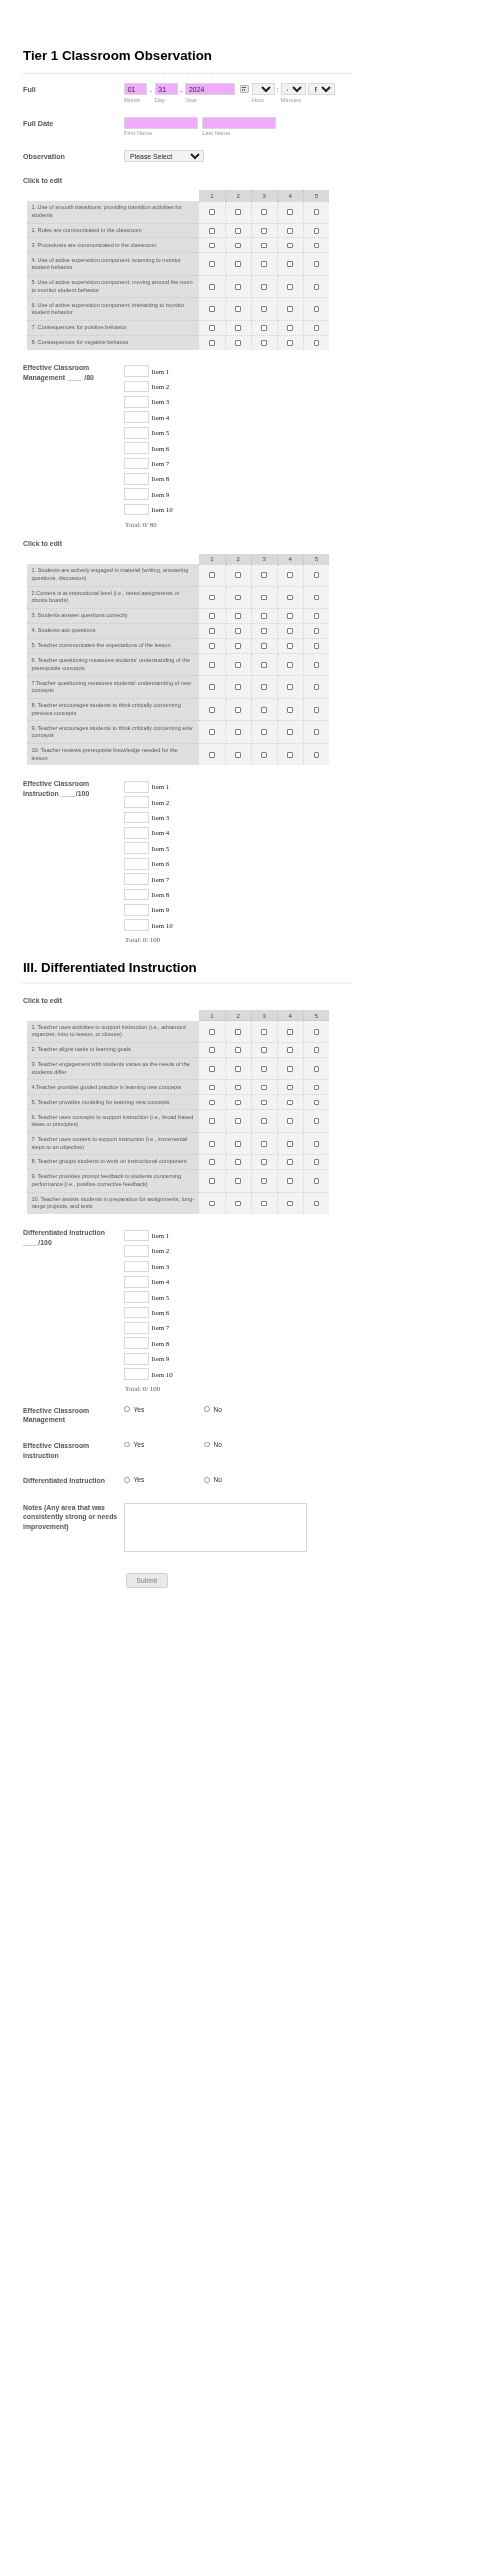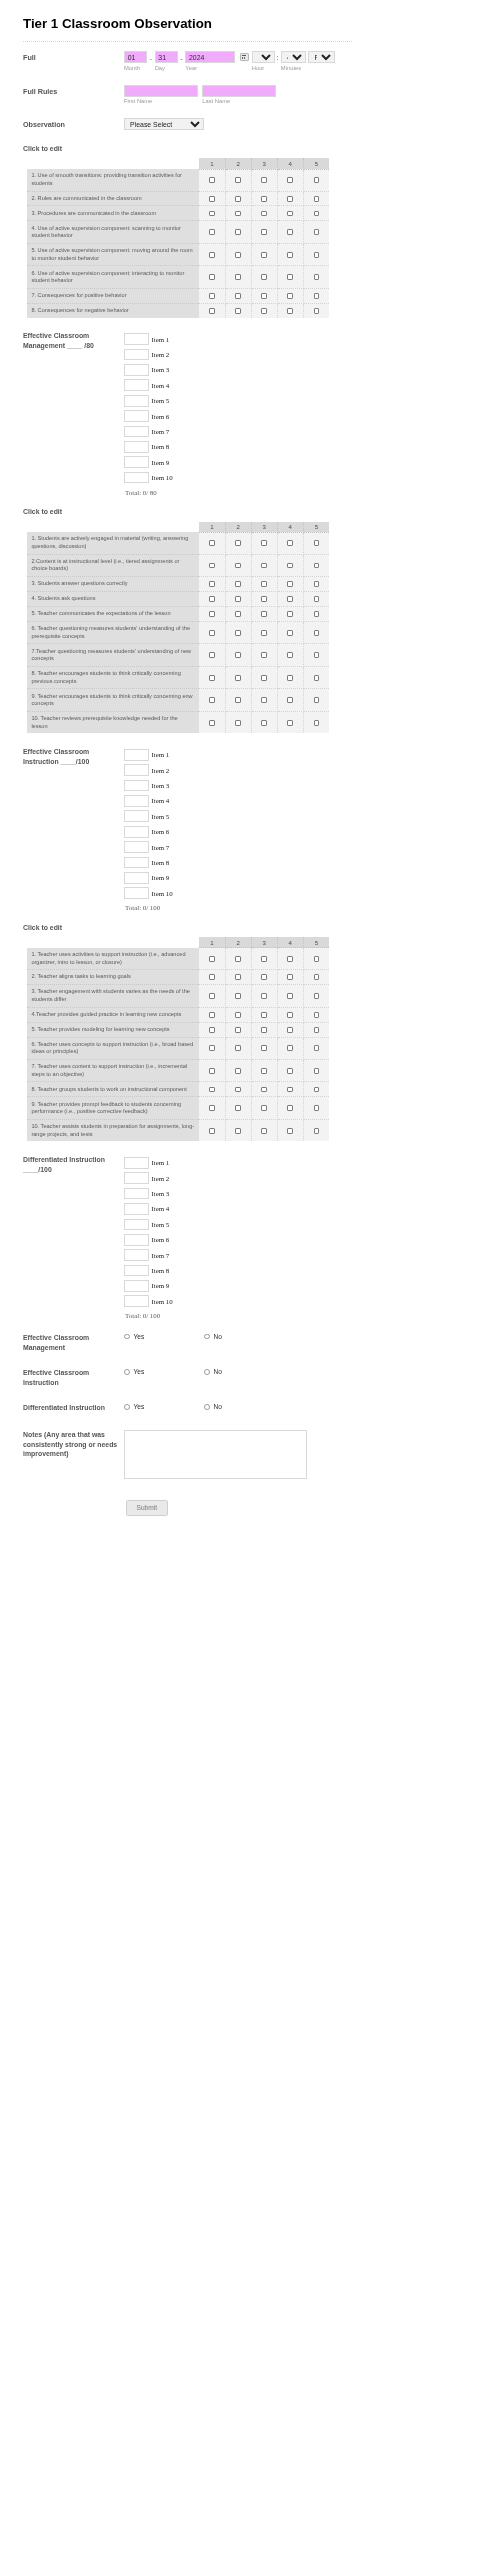--- a/index.html
+++ b/index.html
@@ -5,20 +5,21 @@
   * { box-sizing: border-box; }
   html, body {
     margin: 0; padding: 0;
     background: #ffffff;
     font-family: "Liberation Sans", sans-serif;
   }
   body { width: 493px; }
   .form {
     width: 493px;
     padding: 0 0 21px 0;
+    margin-top: 32px;
   }
   .inner { width: 329px; margin: 0 0 0 23px; }
 
   
   .form-title {
     font-size: 13.3px;
     font-weight: bold;
     color: #000;
     padding: 16px 0 9.5px 0;
     line-height: 1.2;
@@ -272,21 +273,21 @@
           <div class="date-cell">
             <select class="sel" style="width:26.5px">
               <option>PM</option>
             </select>
           </div>
         </div>
       </div>
     </div>
 
     <div class="row">
-      <div class="row-label">Full Rules</div>
+      <div class="row-label">Full Date</div>
       <div class="row-ctrl">
         <div class="date-line">
           <div class="date-cell">
             <input class="txt" style="width: 74px;" value="">
             <span class="sub-lbl">First Name</span>
           </div>
           <div style="width:4.2px"></div>
           <div class="date-cell">
             <input class="txt" style="width: 74px;" value="">
             <span class="sub-lbl">Last Name</span>
@@ -567,20 +568,24 @@
           <span class="score-name">Item 9</span>
         </div>
         <div class="score-item">
           <input class="score-box" value="" style="">
           <span class="score-name">Item 10</span>
         </div>
         <div class="score-total">Total:  0/  100</div>
       </div>
     </div>
 
+    <div class="section-head">
+      <div class="section-title">III. Differentiated Instruction</div>
+      <div class="section-rule"></div>
+    </div>
     <div class="click-edit">Click to edit</div>
     <table class="matrix">
       <thead>
         <tr>
           <th class="corner"></th>
           <th class="num">1</th>
           <th class="num">2</th>
           <th class="num">3</th>
           <th class="num">4</th>
           <th class="num">5</th>

